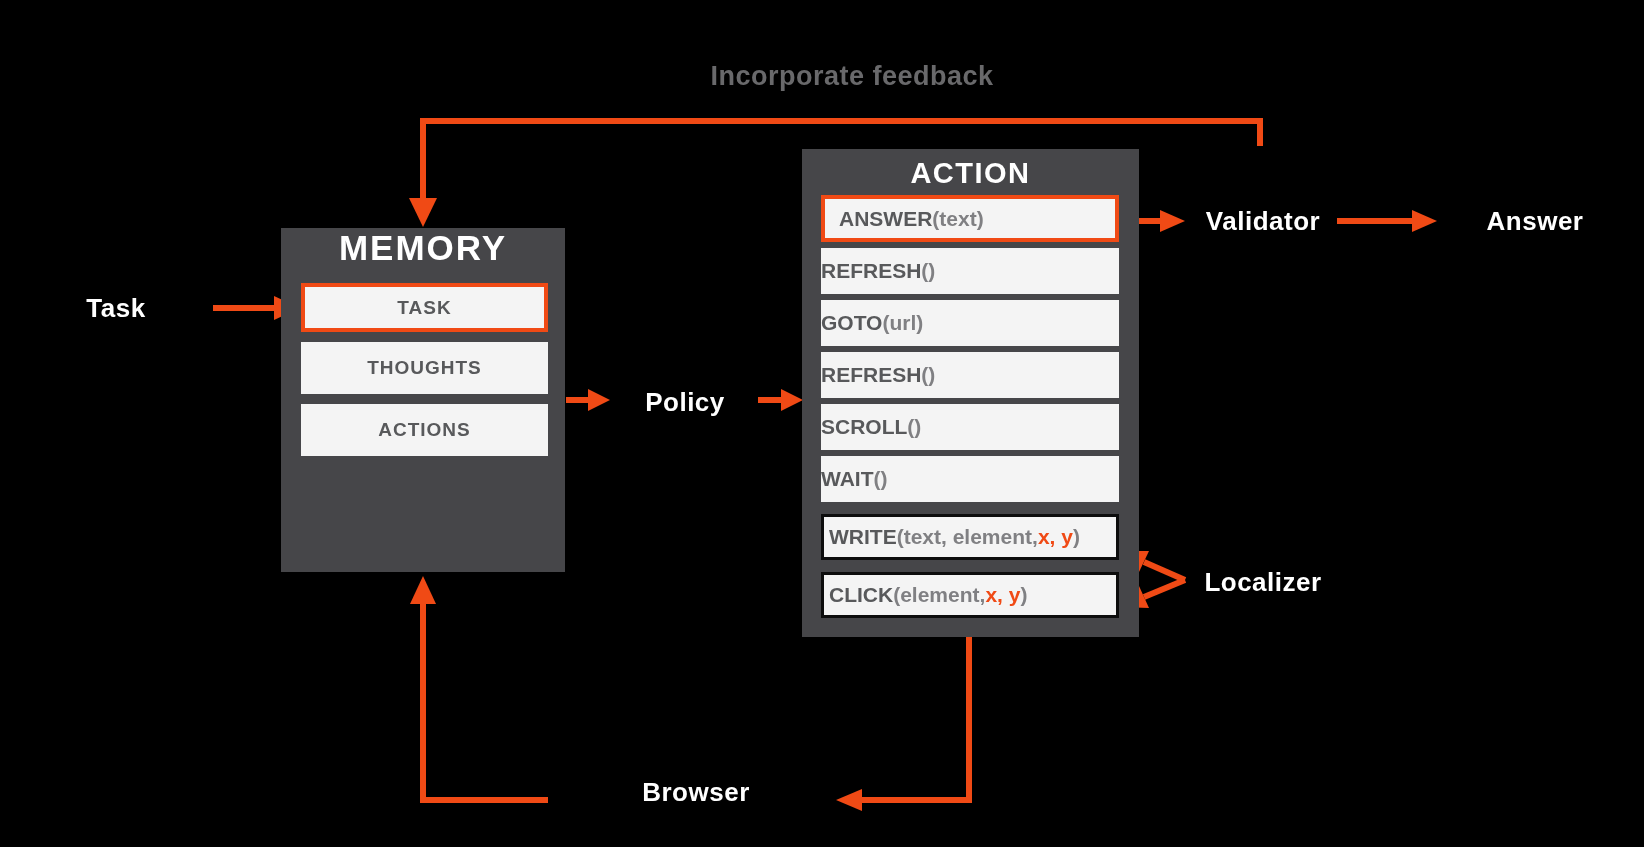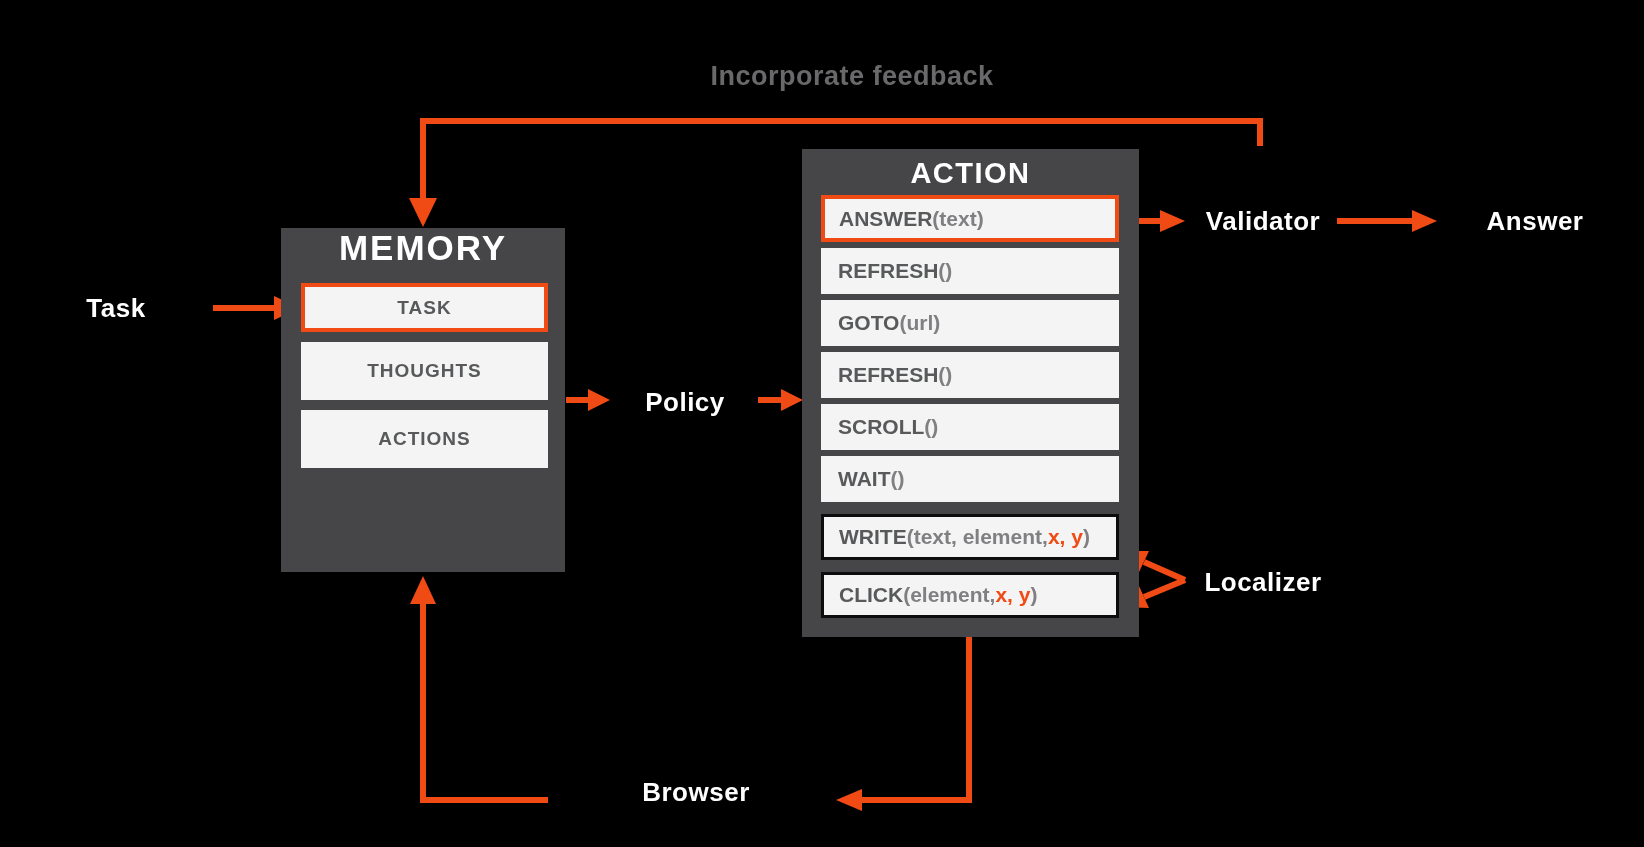--- a/index.html
+++ b/index.html
@@ -34,37 +34,37 @@
     color:#fff; font-weight:700; font-size:35px;
     letter-spacing:2px; text-align:center; 
   }
   .panel.action .panel-title { margin-top:8px; font-size:29px; letter-spacing:1.5px; }
 
   .mem-items {
     position:absolute; left:20px; top:55px; width:247px;
     display:flex; flex-direction:column; gap:10px;
   }
   .mem-item {
-    height:58px; background:var(--item-bg,#F4F4F4);
+    height:52px; background:var(--item-bg,#F4F4F4);
     display:flex; align-items:center; justify-content:center;
     color:var(--item-text,#58595B); font-weight:700; font-size:19px; letter-spacing:1px;
   }
   .mem-item.hl-orange { height:49px; border:4px solid var(--accent-orange,#F04A15); }
 
   .act-items {
     position:absolute; left:19px; top:46px; width:298px;
     display:flex; flex-direction:column; gap:6px;
   }
   .act-item {
     height:46px; background:var(--item-bg,#F4F4F4);
-    display:flex; align-items:center; padding-left:17px;
+    display:flex; align-items:center; padding-left:0;
     font-size:21px; white-space:nowrap;
   }
   .act-item.hl-orange { height:47px; border:4px solid var(--accent-orange,#F04A15); padding-left:14px; }
-  .act-item.hl-black  { border:3px solid #0d0d0d; margin-top:6px; padding-left:15px; }
+  .act-item.hl-black  { border:3px solid #0d0d0d; margin-top:6px; padding-left:5px; }
   .act-item .cmd    { color:var(--item-text,#58595B); font-weight:700; }
   .act-item .arg    { color:var(--item-args,#808083);font-weight:bold; }
   .act-item .accent { color:var(--accent-orange,#F04A15); font-weight:700; }
 </style>
 </head>
 <body>
 
 <div class="stage">
 
   <svg class="arrows" width="1644" height="847" viewBox="0 0 1644 847">

